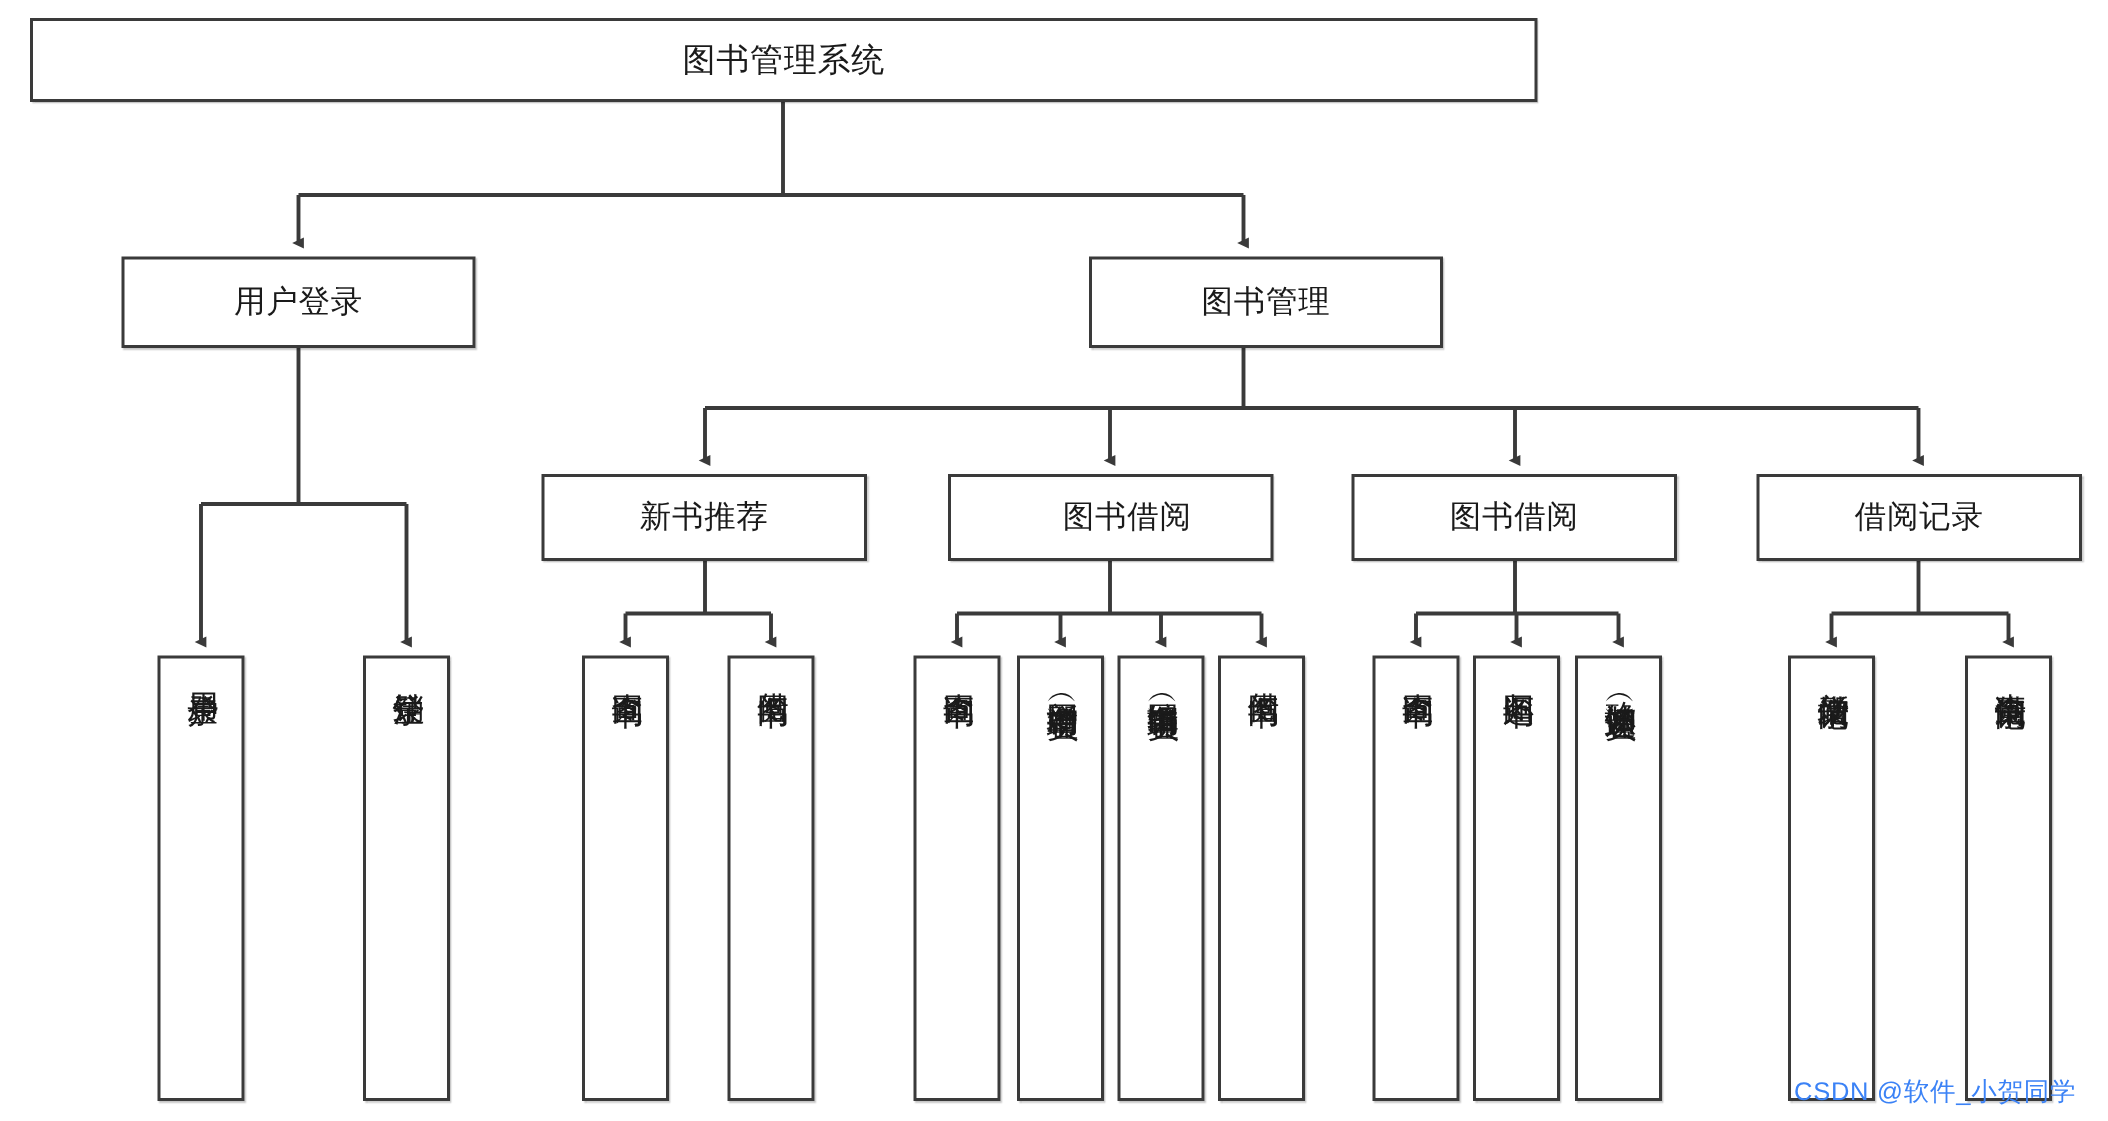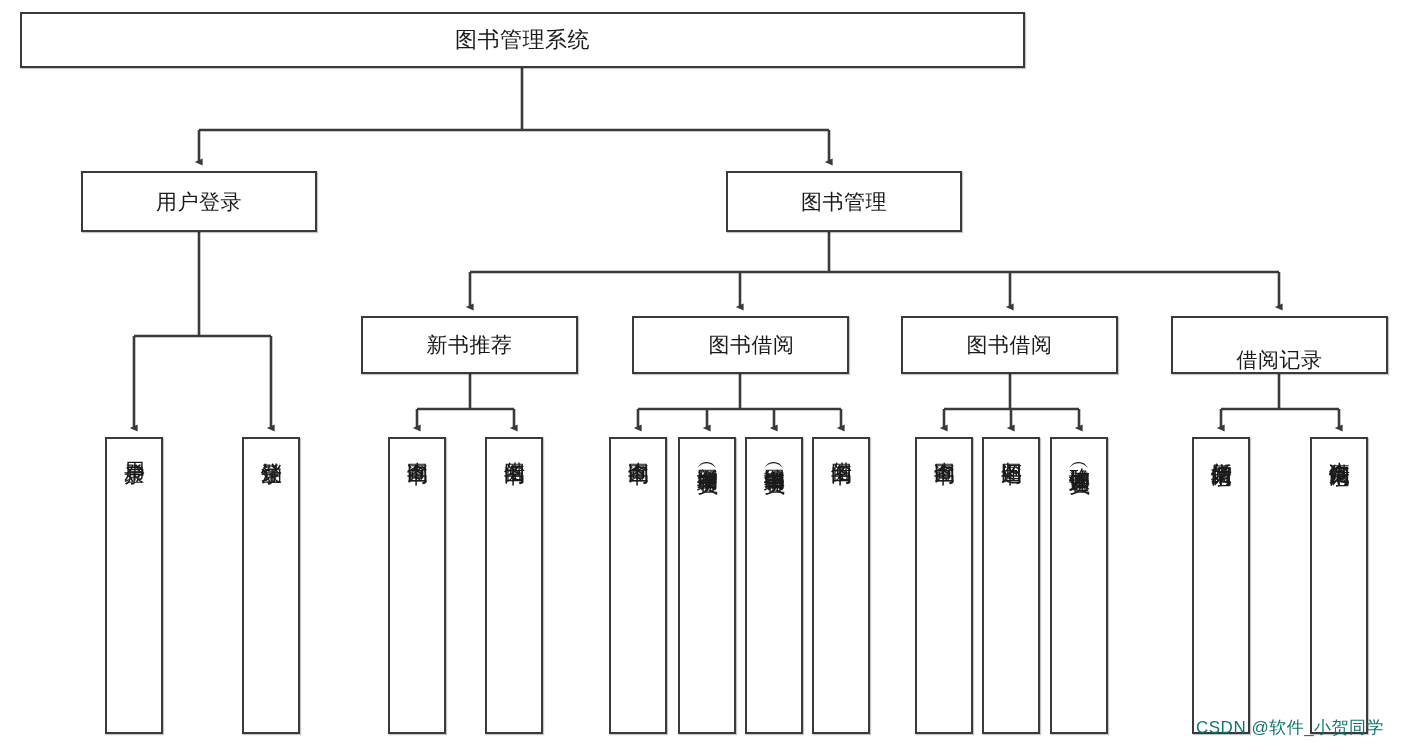--- a/index.html
+++ b/index.html
@@ -58,21 +58,21 @@
     font-size: 21px;
     line-height: 1.18;
     letter-spacing: 1px;
     white-space: nowrap;
   }
   .node.v.mid .label {
     margin-top: 6px;
   }
   .watermark {
     position: absolute;
-    color: #0f766e;
+    color: #3b82f6;
     font-size: 17px;
     letter-spacing: 0.5px;
     white-space: nowrap;
     user-select: none;
   }
 </style>
 </head>
 <body>
 
 <div id="canvas">
@@ -142,21 +142,21 @@
 
   <div class="node h" style="left:361px; top:316px; width:217px; height:58px;align-items:center;">
     <span class="label">新书推荐</span>
   </div>
   <div class="node h" style="left:632px; top:316px; width:217px; height:58px;padding-left:22px;">
     <span class="label">图书借阅</span>
   </div>
   <div class="node h" style="left:901px; top:316px; width:217px; height:58px;">
     <span class="label">图书借阅</span>
   </div>
-  <div class="node h" style="left:1171px; top:316px; width:217px; height:58px;align-items:flex-end;">
+  <div class="node h" style="left:1171px; top:316px; width:217px; height:58px;">
     <span class="label">借阅记录</span>
   </div>
 
   <div class="node v" style="left:105px; top:437px; width:58px; height:297px;">
     <span class="label">用户登录</span>
   </div>
   <div class="node v" style="left:242px; top:437px; width:58px; height:297px;">
     <span class="label">注销登录</span>
   </div>
 

